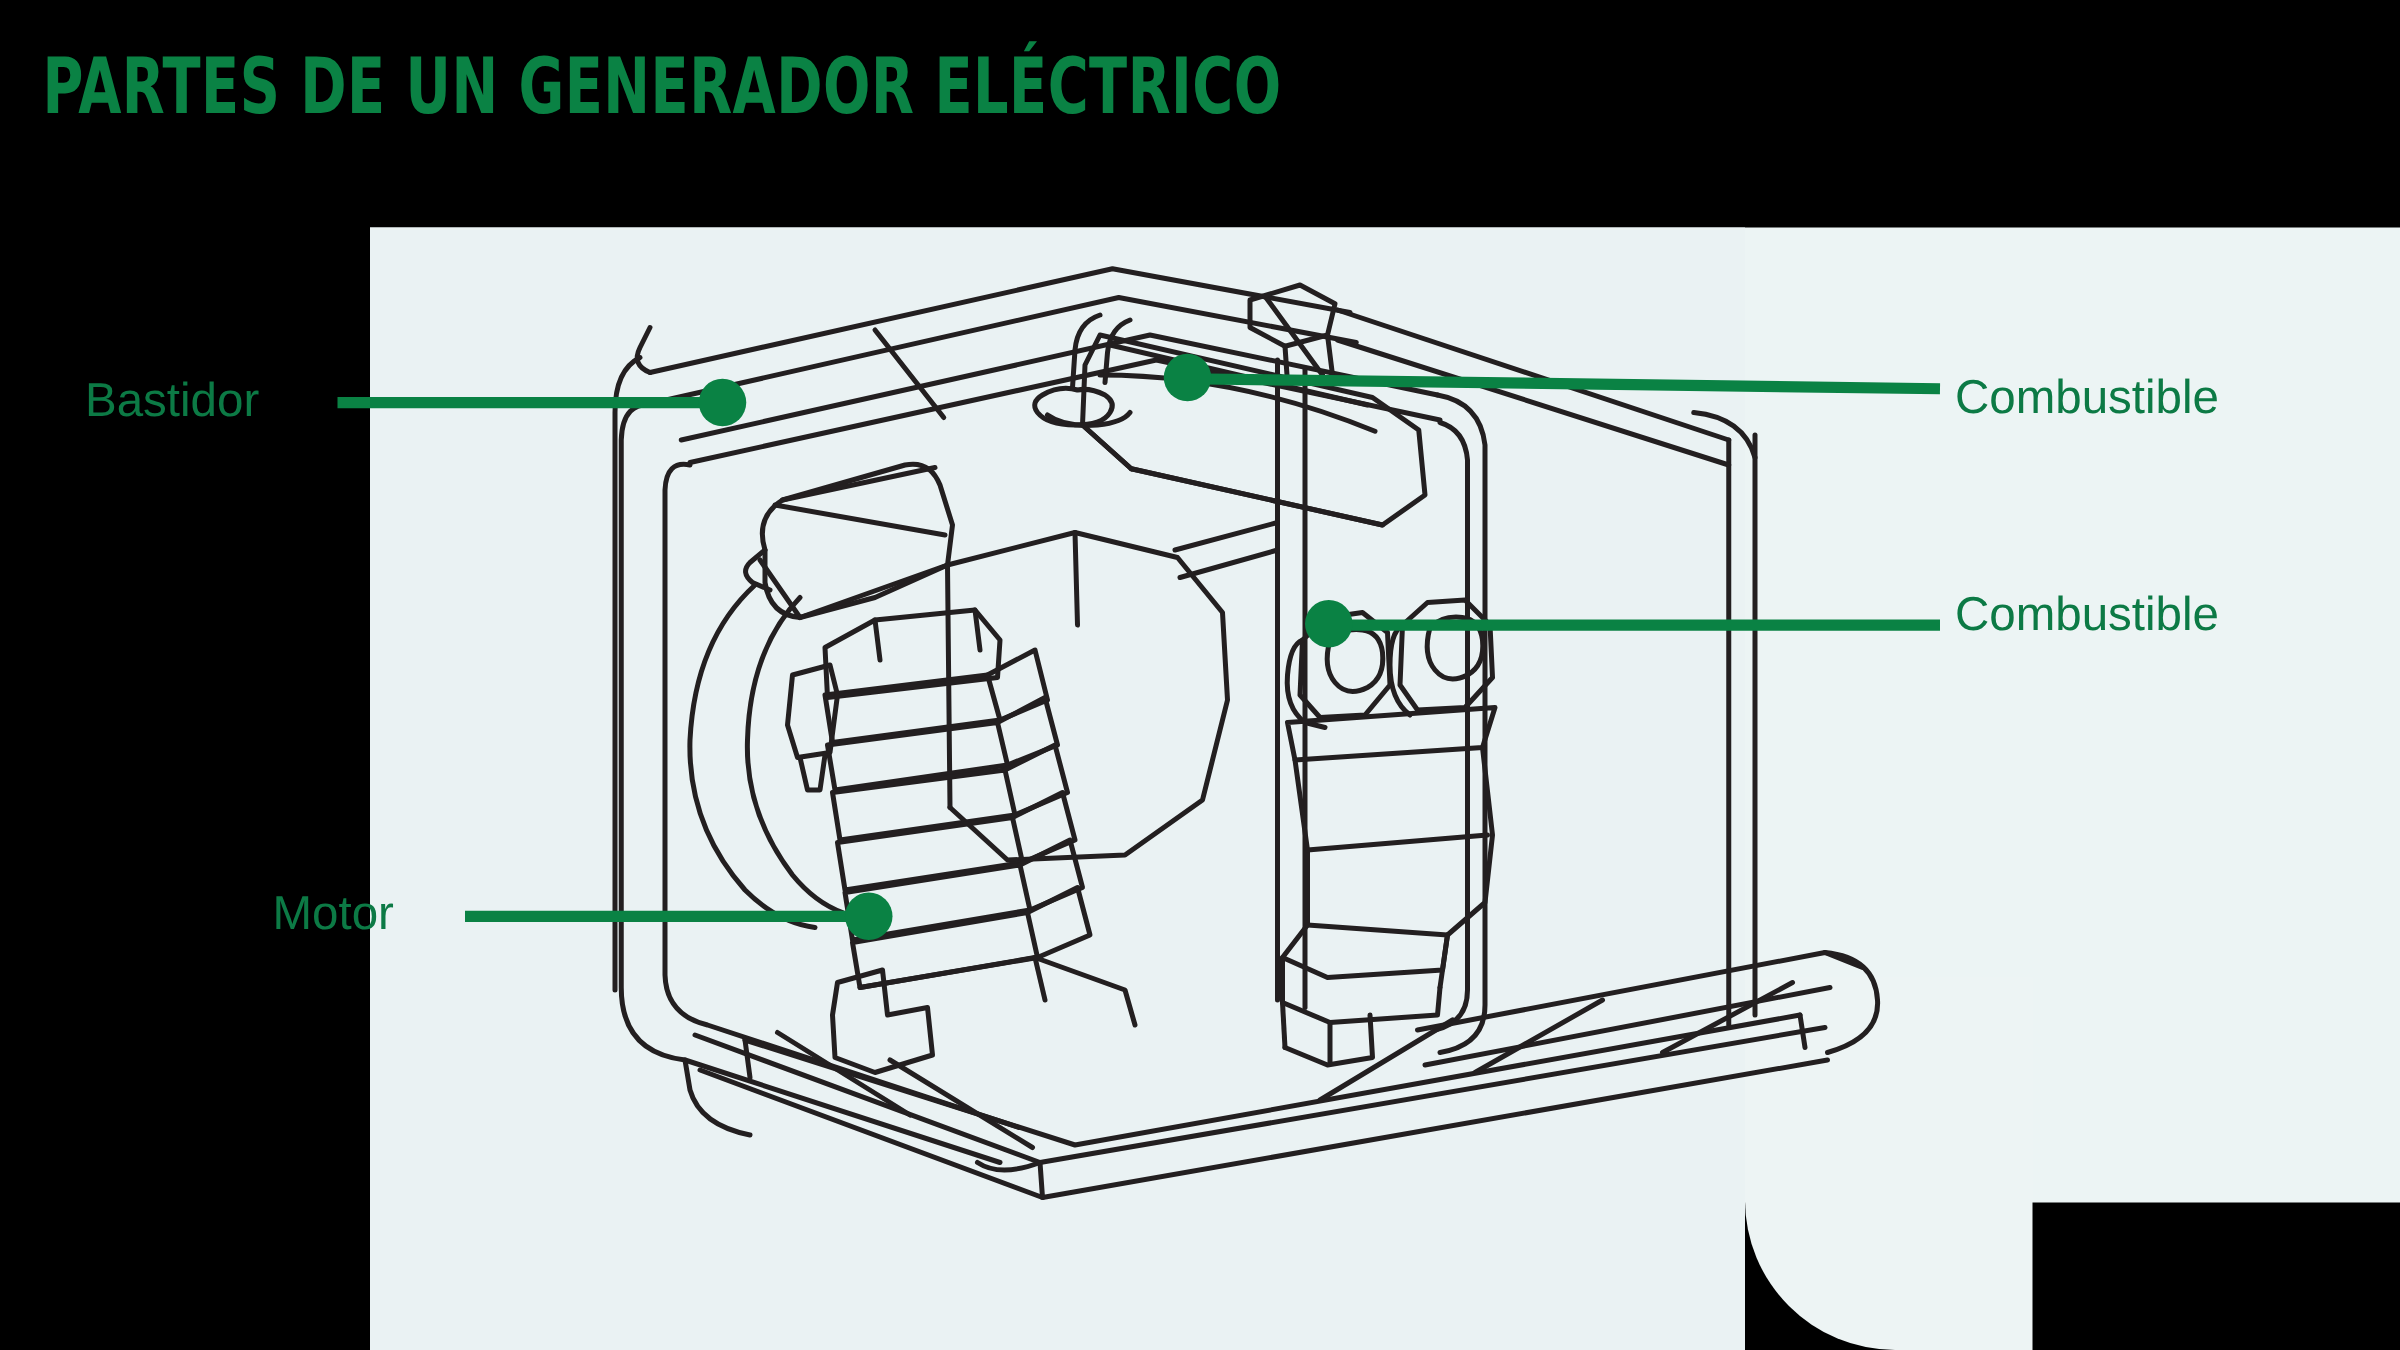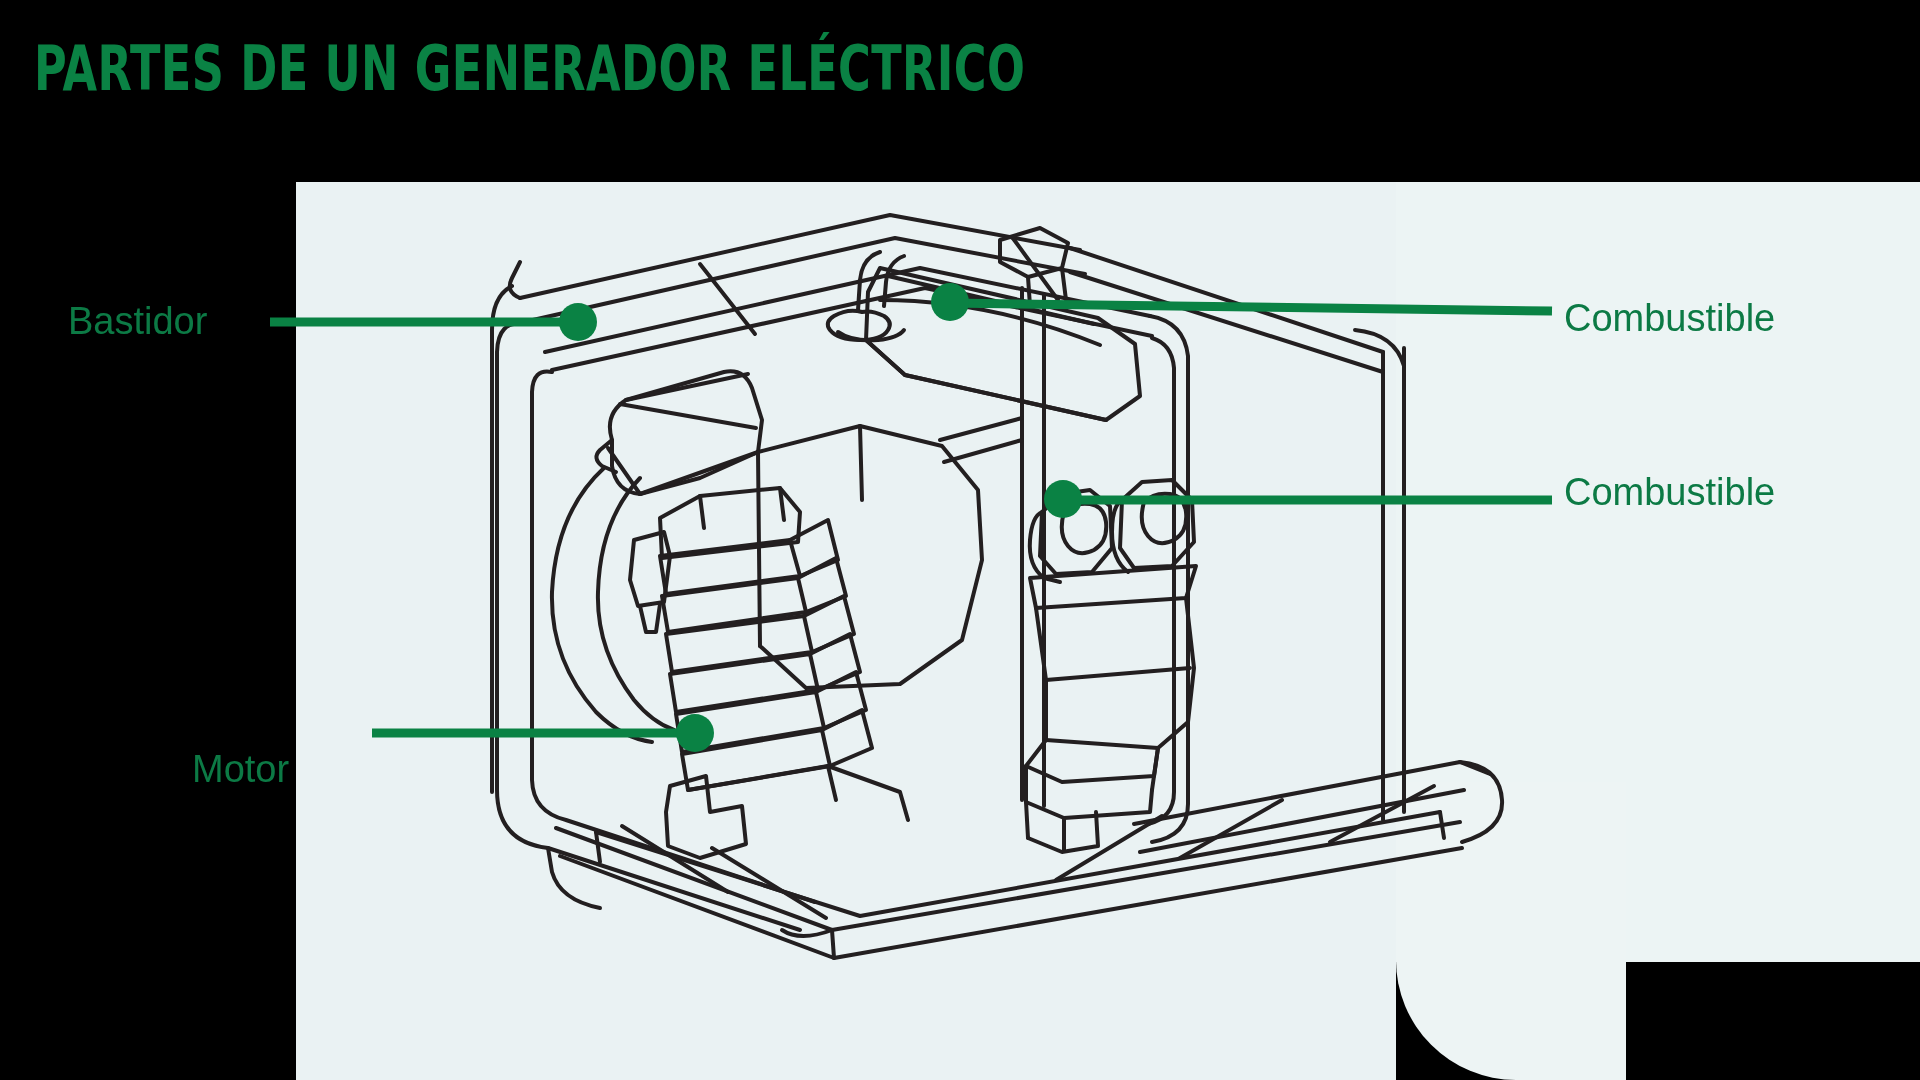--- a/index.html
+++ b/index.html
@@ -53,21 +53,21 @@
     position: absolute;
     font-family: "Liberation Sans", sans-serif;
     font-size: 38px;
     font-weight: 400;
     color: #0c7a45;
     white-space: nowrap;
     line-height: 1;
     text-align: center;
   }
   #label-bastidor    { left: 68px;   top: 302px; }
-  #label-motor       { left: 192px;  top: 712px; margin-top: 38px; }
+  #label-motor       { left: 218px;  top: 712px; }
   #label-combustible { left: 1564px; top: 299px; }
   #label-alternador  { left: 1564px; top: 473px; }
 
   #callouts, #generator {
     position: absolute;
     left: 0; top: 0;
     width: 1920px;
     height: 1080px;
   }
   #generator { pointer-events: none; }

